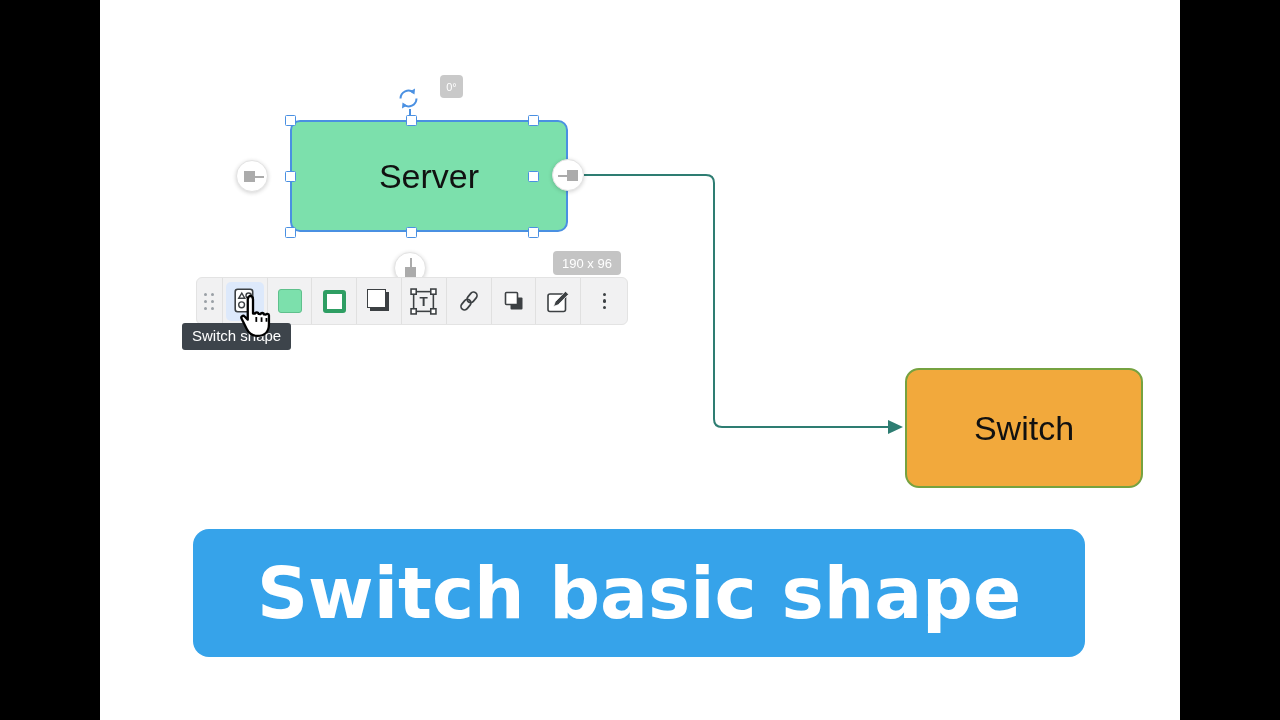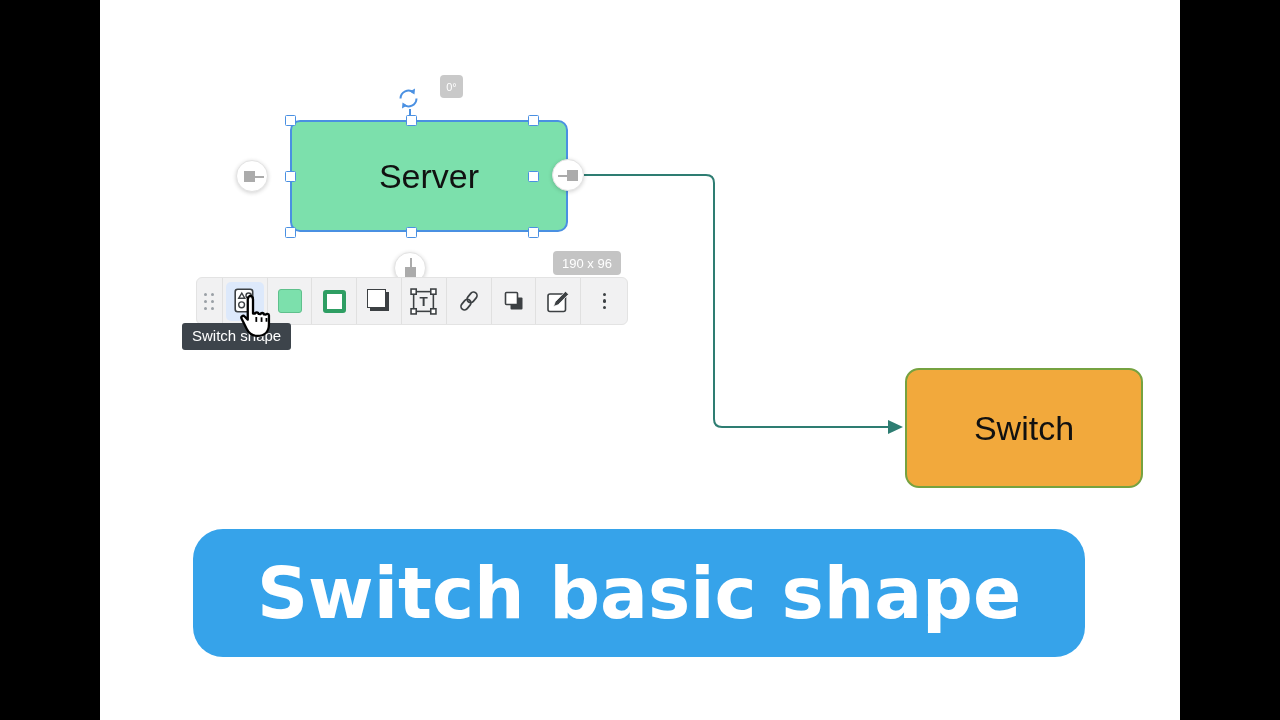--- a/index.html
+++ b/index.html
@@ -61,21 +61,21 @@
   .more-dots { display:flex; flex-direction:column; gap:3.5px; }
   .more-dots i { width:3.2px; height:3.2px; border-radius:50%; background:#3c4043; }
 
   .tooltip { position:absolute; left:182px; top:323px; background:#3d444b; color:#fff;
     font-size:15px; padding:4px 10px 6px; border-radius:3px; z-index:6; }
 
   .cursor-svg { position:absolute; left:233px; top:293px; z-index:9; }
 
   
   .banner { position:absolute; left:193px; top:529px; width:892px; height:128px;
-    background:#36a3ea; border-radius:30px; display:flex; align-items:center; justify-content:center; z-index:8; }
+    background:#36a3ea; border-radius:16px; display:flex; align-items:center; justify-content:center; z-index:8; }
   .banner span { font-family:"DejaVu Sans","Liberation Sans",sans-serif; font-weight:700;
     font-size:71px; color:#fff; letter-spacing:0; white-space:nowrap; }
 </style>
 </head>
 <body>
 
 <div class="letterbox left"></div>
 <div class="letterbox right"></div>
 
 <div class="stage">

